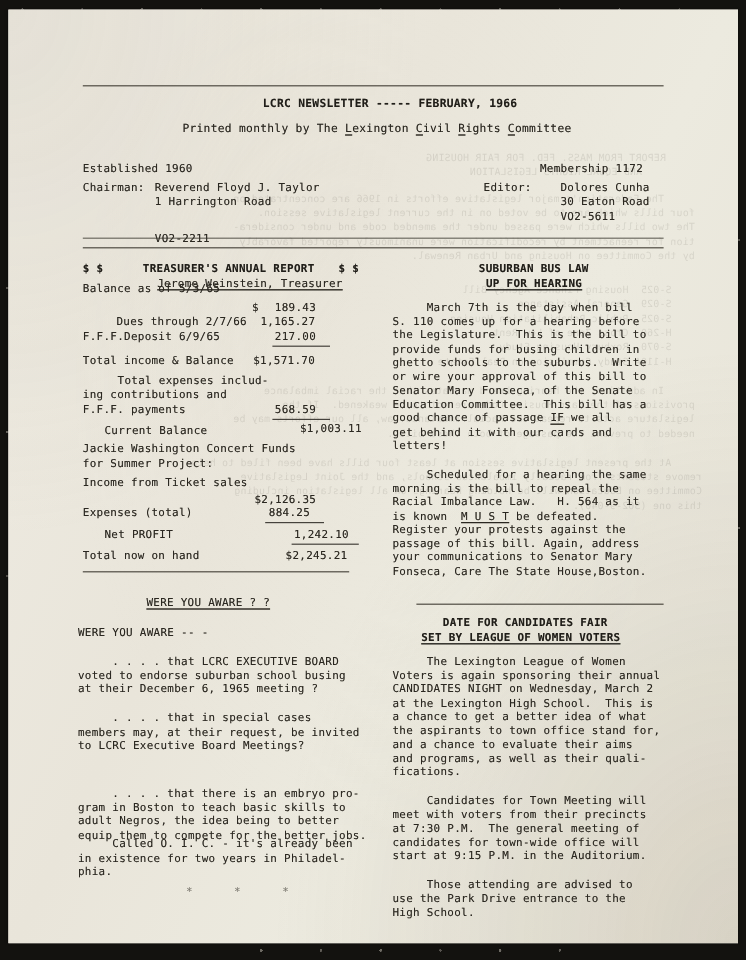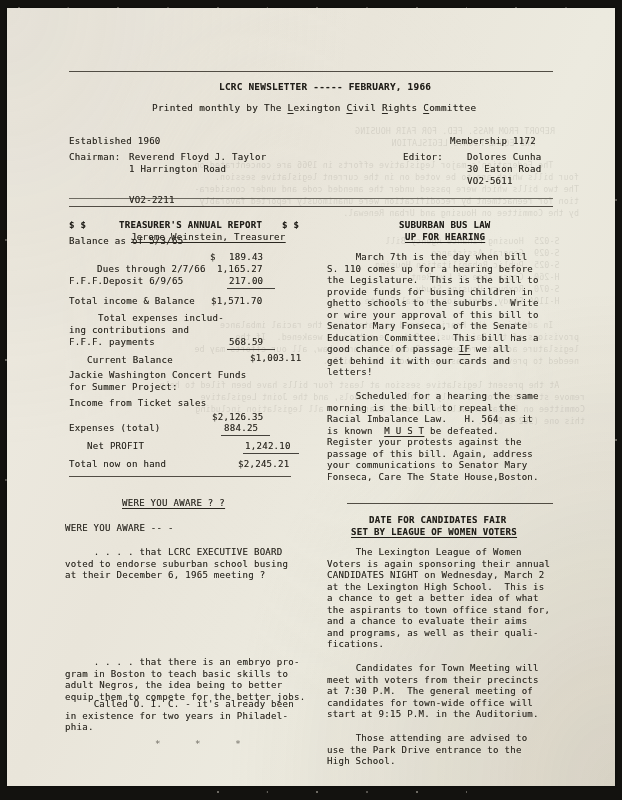--- a/index.html
+++ b/index.html
@@ -240,20 +240,23 @@
       <div class="t" style="left:231px; top:451px;">$2,245.21</div>
 
       <div class="rule" style="left:62px; top:468px; width:222px;"></div>
 
       <div class="t u" style="left:115px; top:490px;">WERE YOU AWARE ? ?</div>
       <div class="t" style="left:58px; top:515px;">WERE YOU AWARE -- -</div>
 
       <div class="para" style="left:58px; top:539px; width:256px;">     . . . . that LCRC EXECUTIVE BOARD
 voted to endorse suburban school busing
 at their December 6, 1965 meeting ?</div>
+      <div class="para" style="left:58px; top:586px; width:256px;">     . . . . that in special cases
+members may, at their request, be invited
+to LCRC Executive Board Meetings?</div>
       <div class="para" style="left:58px; top:634px; width:256px;margin-top:15px;">     . . . . that there is an embryo pro-
 gram in Boston to teach basic skills to
 adult Negros, the idea being to better
 equip them to compete for the better jobs.</div>
       <div class="para" style="left:58px; top:691px; width:256px;">     Called O. I. C. - it's already been
 in existence for two years in Philadel-
 phia.</div>
 
       <div class="t faint" style="left:148px; top:731px;">*      *      *</div>
 

